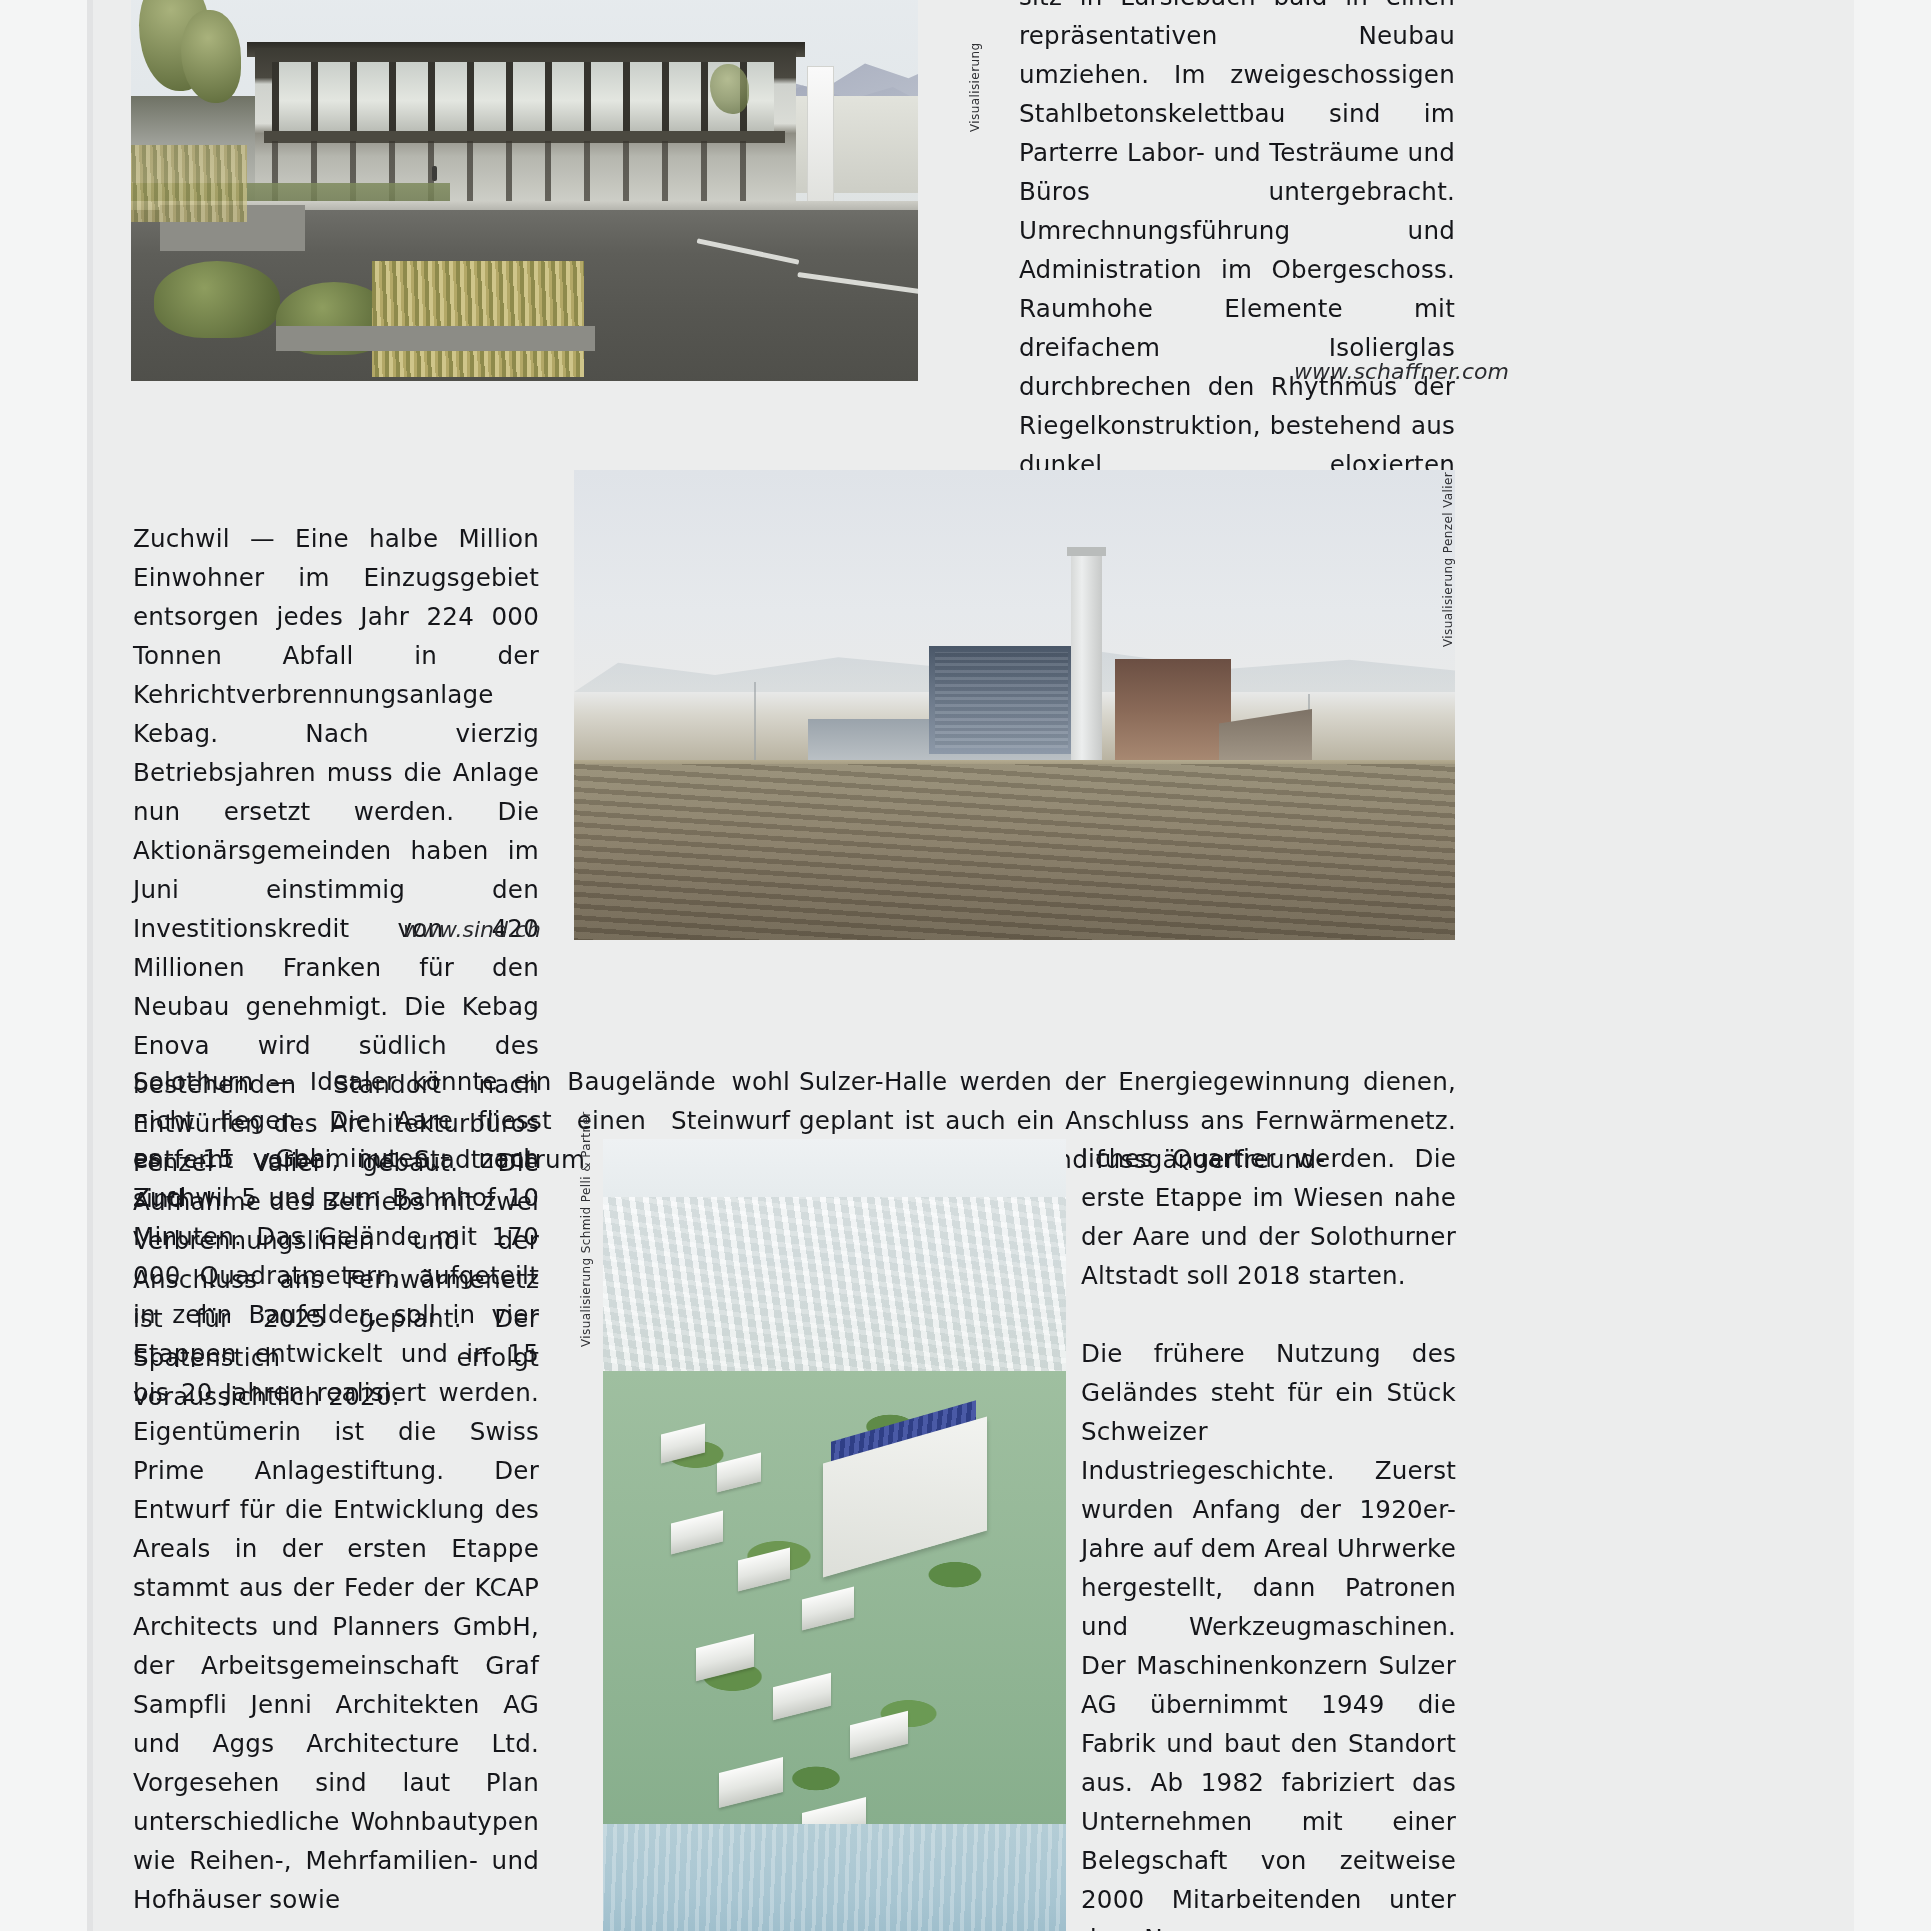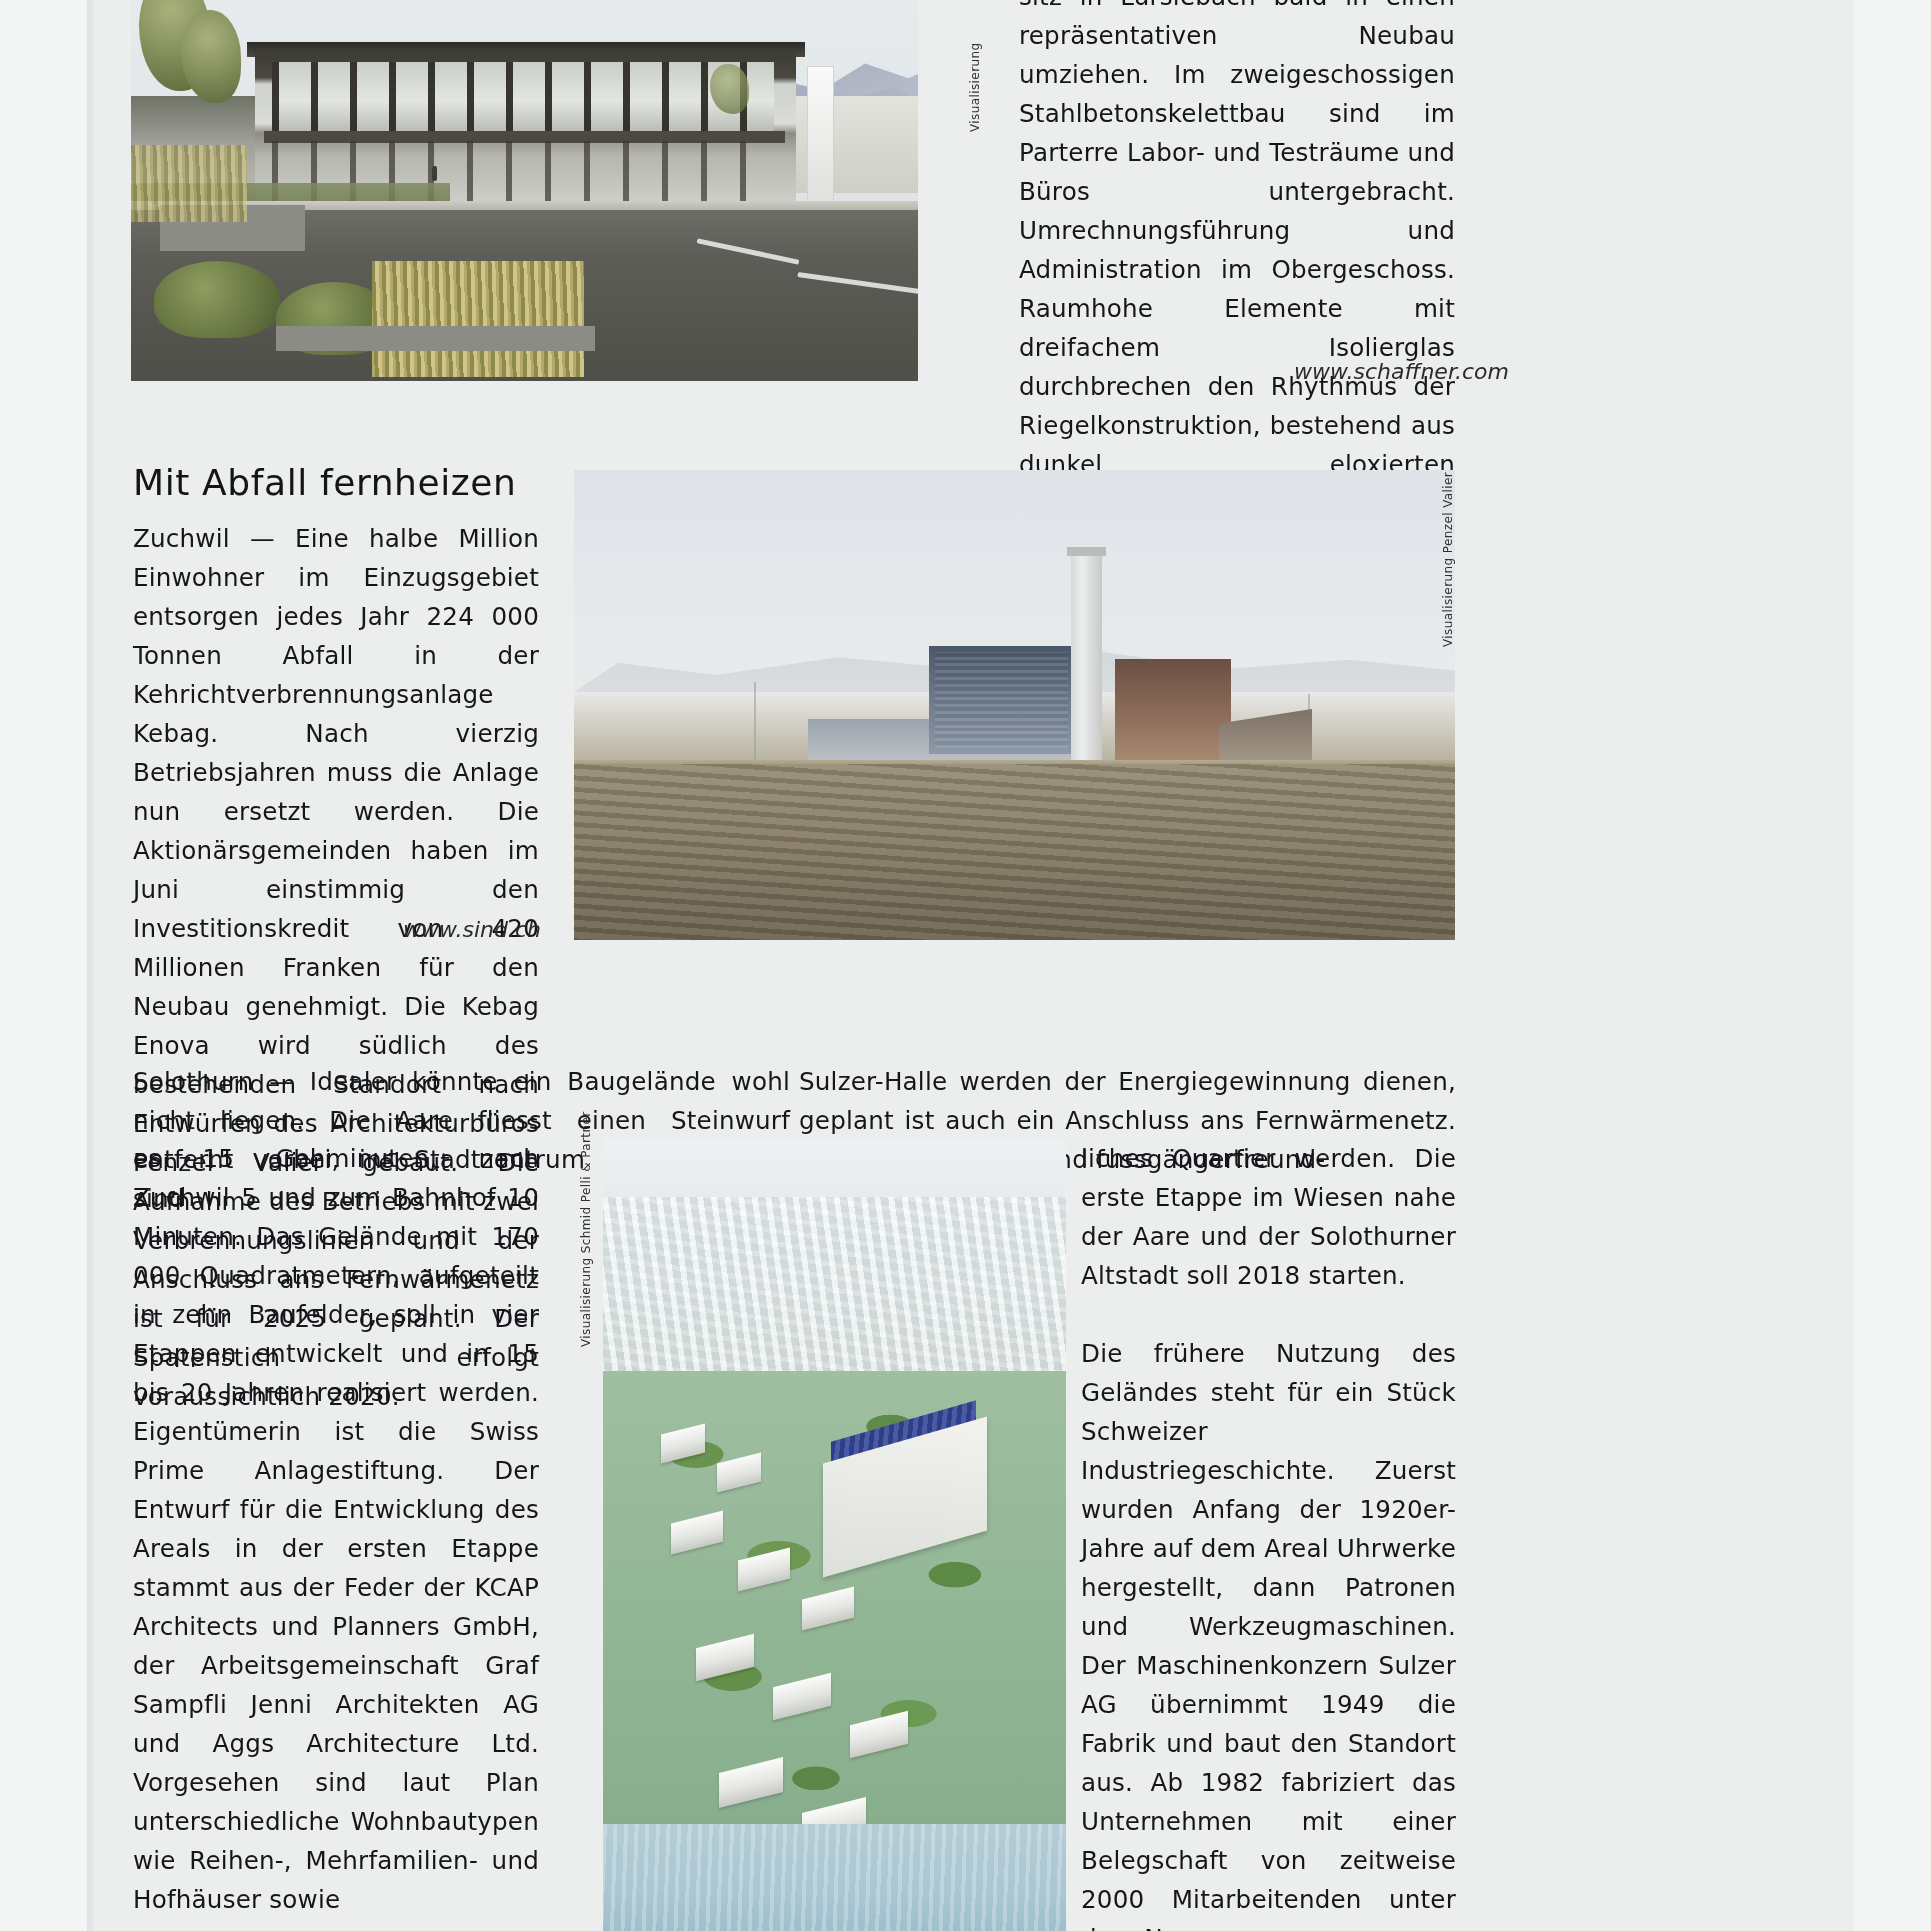--- a/index.html
+++ b/index.html
@@ -309,21 +309,20 @@
     <div class="grass" style="left:0px; top:203px; width:116px; height:77px; opacity:.7;"></div>
     <div class="planter" style="left:145px; top:384px; width:319px; height:25px; background:#8c8c86;"></div>
   </div>
 
   <div class="vcredit" style="left:968px; top:5.8px; height:126px;">Visualisierung</div>
 
   <div class="txt body-col" id="col-a1" style="position:absolute; left:1019px; top:-23px; width:436px;">sitz in Lurslebach bald in einen repräsentativen Neubau umziehen. Im zweigeschossigen Stahlbetonskelettbau sind im Parterre Labor- und Testräume und Büros untergebracht. Umrechnungsführung und Administration im Obergeschoss. Raumhohe Elemente mit dreifachem Isolierglas durchbrechen den Rhythmus der Riegelkonstruktion, bestehend aus dunkel eloxierten Aluminiumprofilen. Eine Photovoltaikanlage auf dem Flachdach liefert Strom. Die federführende Espace Real Estate AG rechnet mit Kosten von 18 Millionen Franken. Geplant ist die Fertigstellung auf Anfang 2019.</div>
 
   <div class="txt url" id="url-a1" style="position:absolute; left:1294px; top:359px; width:164px; text-align:right;">www.schaffner.com</div>
 
-  <div class="txt headline" id="hl-a2" style="position:absolute; left:133px; top:462px;">Mit Abfall fernheizen</div>
 
   <div class="txt body-col" id="col-a2" style="position:absolute; left:133px; top:519px; width:406px;">Zuchwil — Eine halbe Million Einwohner im Einzugsgebiet entsorgen jedes Jahr 224 000 Tonnen Abfall in der Kehrichtverbrennungsanlage Kebag. Nach vierzig Betriebsjahren muss die Anlage nun ersetzt werden. Die Aktionärsgemeinden haben im Juni einstimmig den Investitionskredit von 420 Millionen Franken für den Neubau genehmigt. Die Kebag Enova wird südlich des bestehenden Standort nach Entwürfen des Architekturbüros Penzel Valier gebaut. Die Aufnahme des Betriebs mit zwei Verbrennungslinien und der Anschluss ans Fernwärmenetz ist für 2025 geplant. Der Spatenstich erfolgt voraussichtlich 2020.</div>
 
   <div class="txt url" id="url-a2" style="position:absolute; left:367px; top:917px; width:174px; text-align:right;">www.sind.ch</div>
 
   <div class="photo" id="photo-kebag">
     <div class="hills"></div>
     <div class="pole" style="left:180px; top:212px; height:89px;"></div>
     <div class="pole" style="left:734px; top:224px; height:71px;"></div>
     <div class="block-low"></div>

